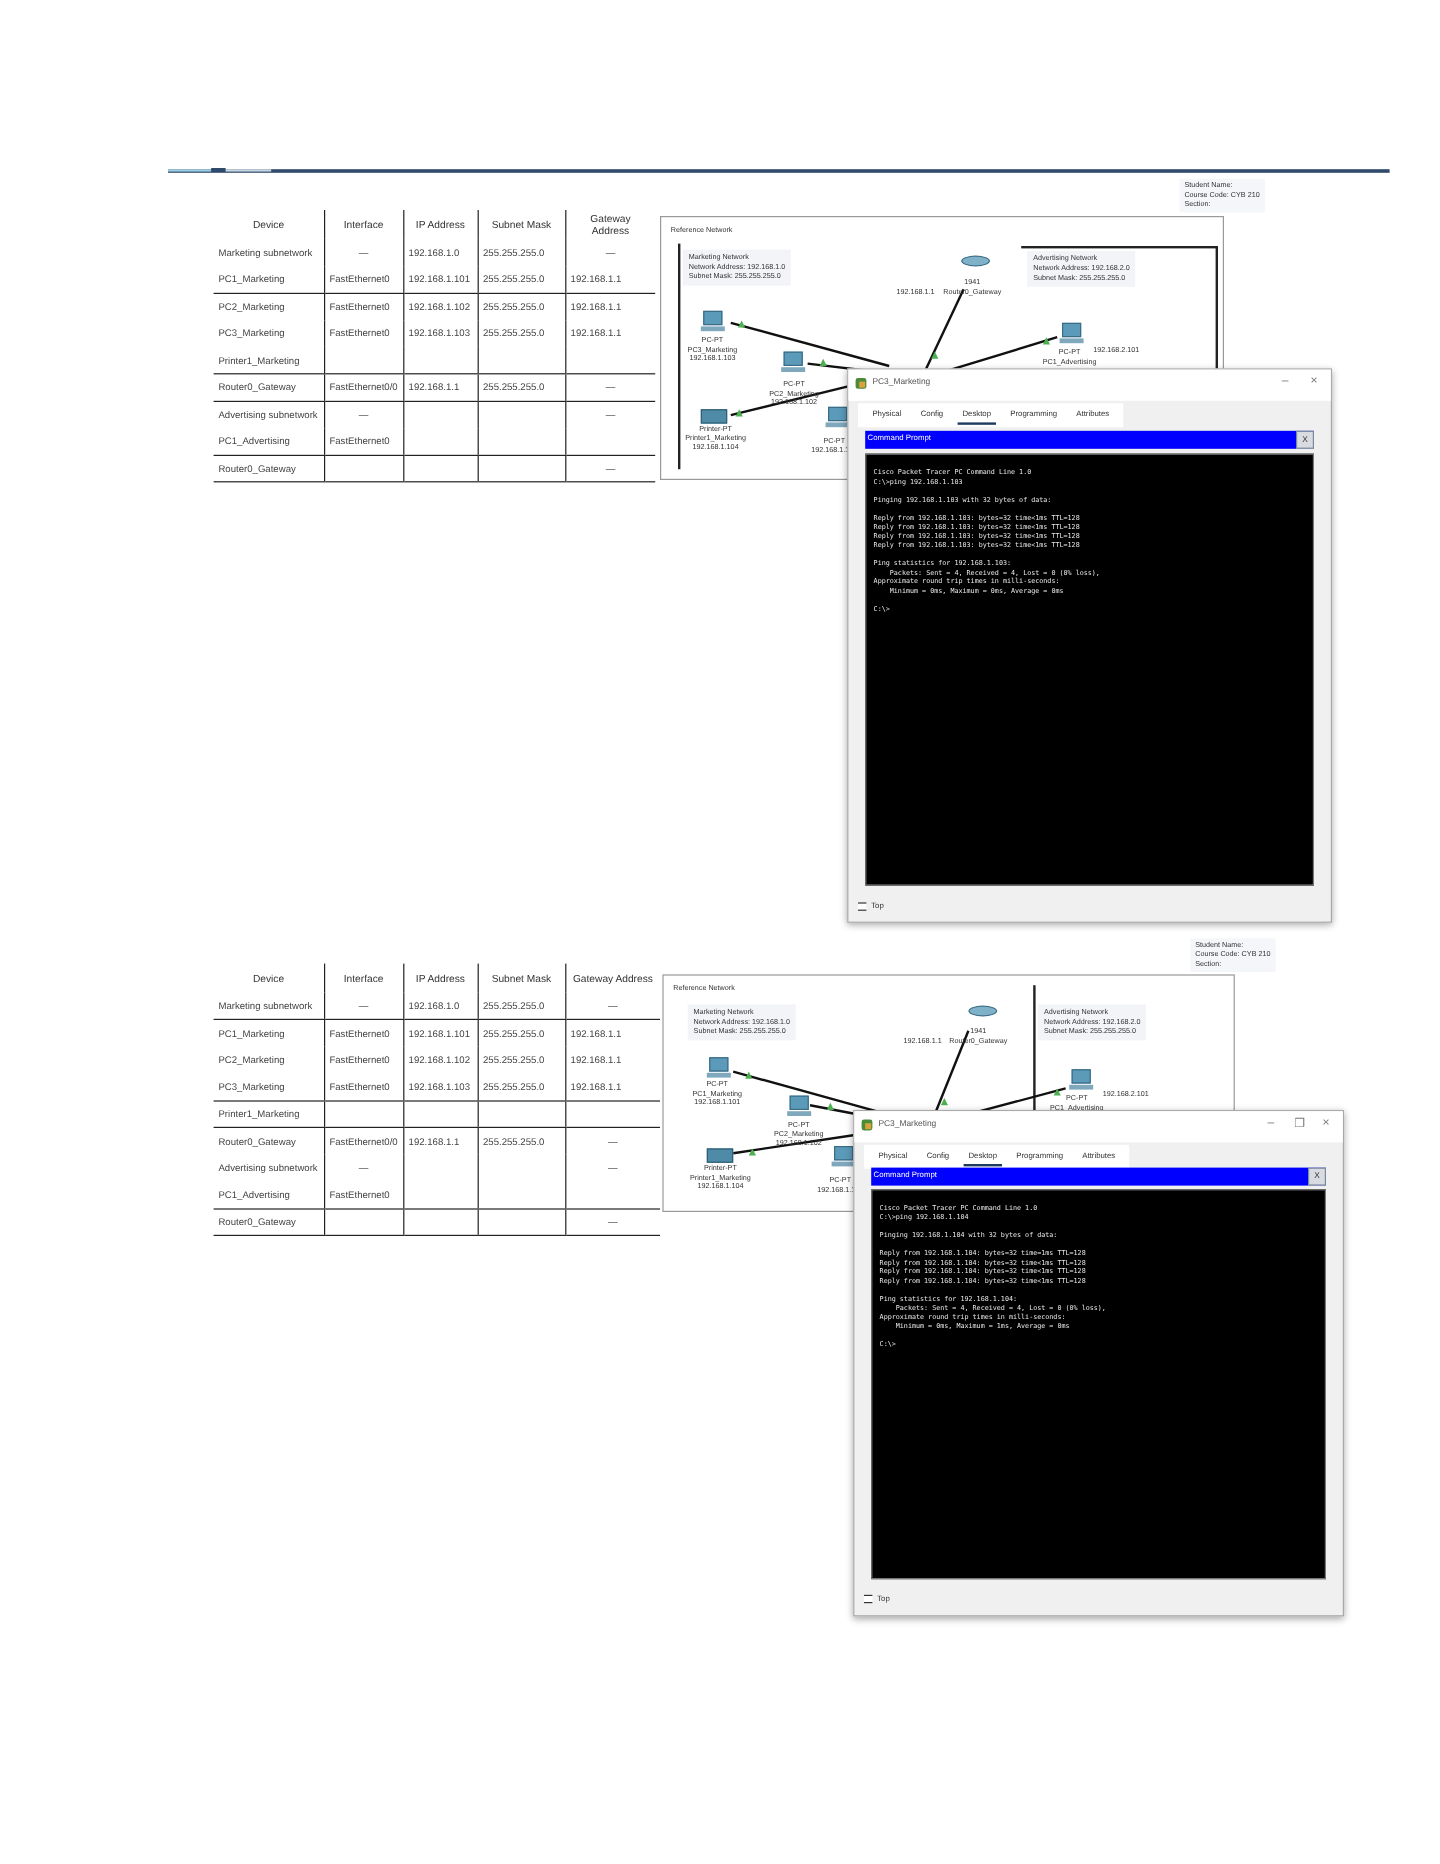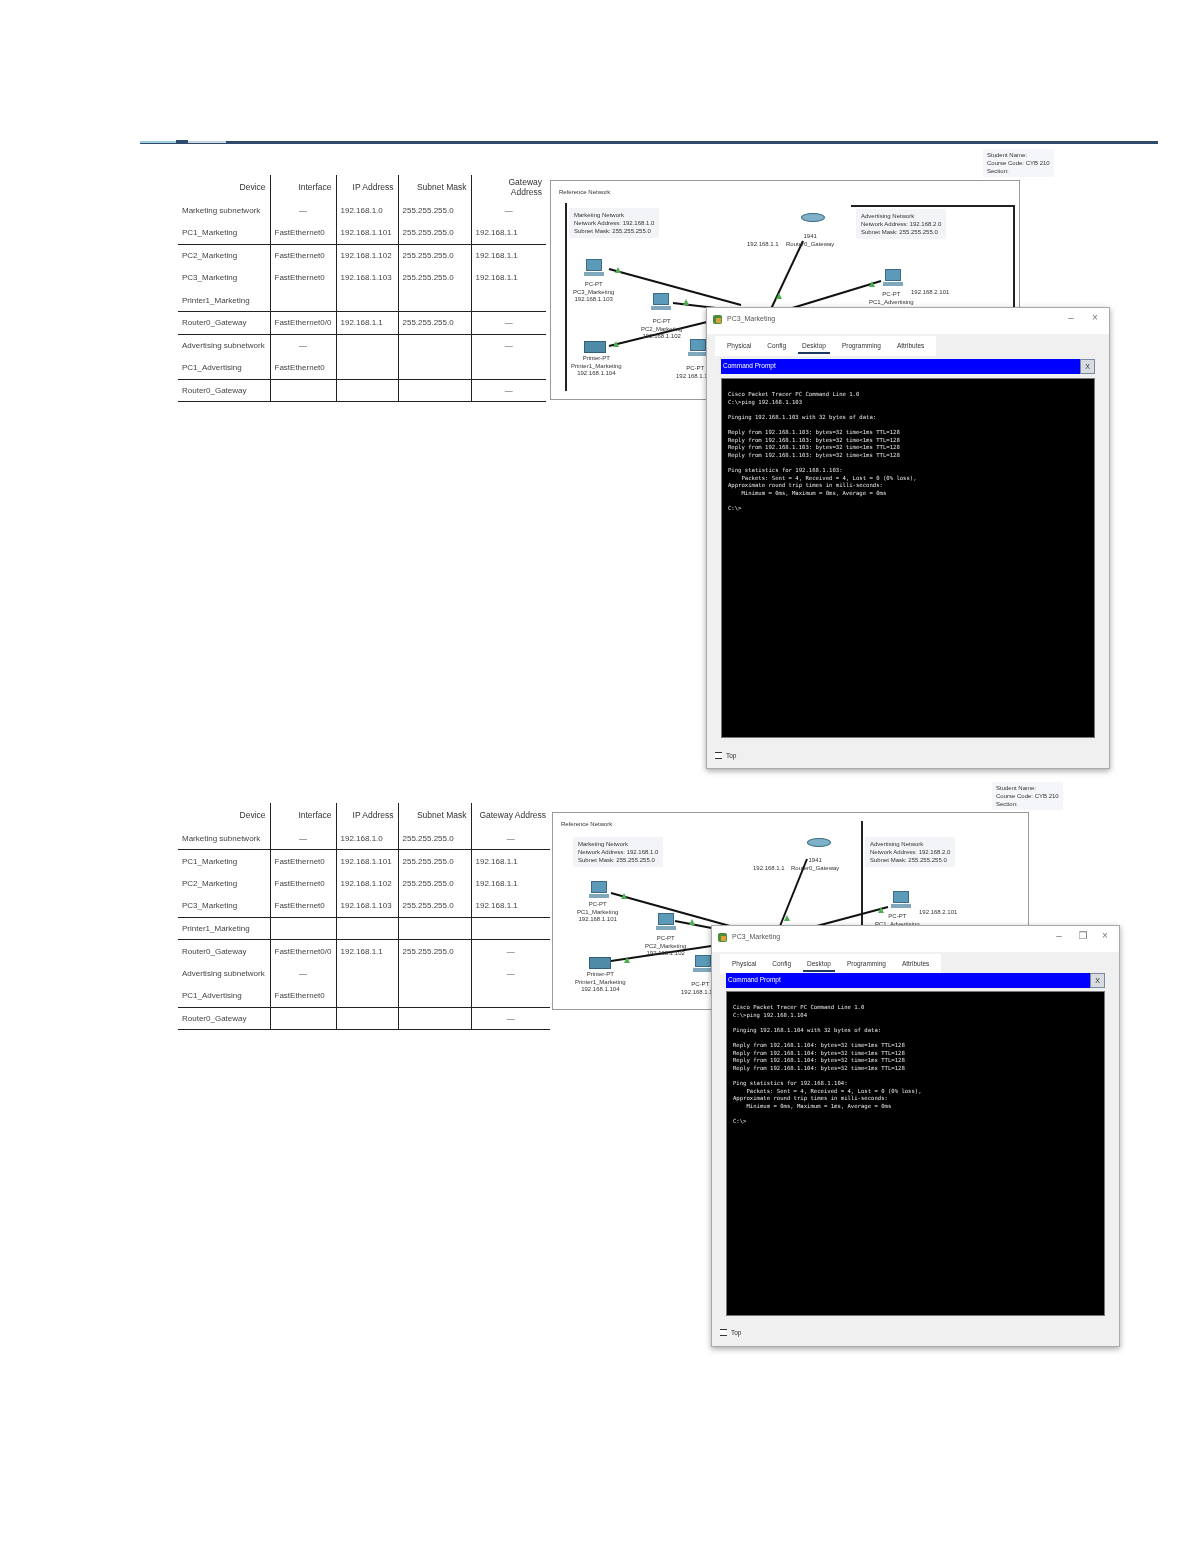--- a/index.html
+++ b/index.html
@@ -5,21 +5,21 @@
   * { box-sizing: border-box; margin: 0; padding: 0; }
   body { width: 1200px; height: 1553px; background: #ffffff; position: relative; overflow: hidden;
          font-family: "Liberation Sans", sans-serif; color: #222; }
   .rule { position: absolute; left: 140px; top: 141px; width: 1018px; height: 3px; background: #2f4a6b; }
   .rule-seg1 { position: absolute; left: 140px; top: 141px; width: 36px; height: 2px; background: #9ecfe0; }
   .rule-seg2 { position: absolute; left: 176px; top: 140px; width: 12px; height: 3px; background: #2f4a6b; }
   .rule-seg3 { position: absolute; left: 188px; top: 141px; width: 38px; height: 2px; background: #c8d6e0; }
 
   .section { position: absolute; left: 0; width: 1200px; }
   .tbl { position: absolute; border-collapse: collapse; font-size: 8px; color: #444; }
-  .tbl th { font-weight: normal; text-align: right; padding: 0 4px; height: 24px; font-size: 8.5px; color: #333; }
+  .tbl th { font-weight: normal; text-align: center; padding: 0 4px; height: 24px; font-size: 8.5px; color: #333; }
   .tbl td { padding: 0 4px; height: 22.5px; white-space: nowrap; }
   .tbl td.c, .tbl th.c { text-align: center; }
   .tbl tr.sep td { border-bottom: 1.5px solid #222; }
   .tbl tr.head th { border-bottom: none; }
   .tbl td, .tbl th { border-left: 1.5px solid #222; }
   .tbl td:first-child, .tbl th:first-child { border-left: none; }
 
   .net { position: absolute; background: #fff; border: 1px solid #999; }
   .net-title { position: absolute; left: 8px; top: 8px; font-size: 6px; color: #333; }
   .net-info { position: absolute; font-size: 6px; line-height: 8px; color: #333; background: #f2f4f7; padding: 3px 5px; }

